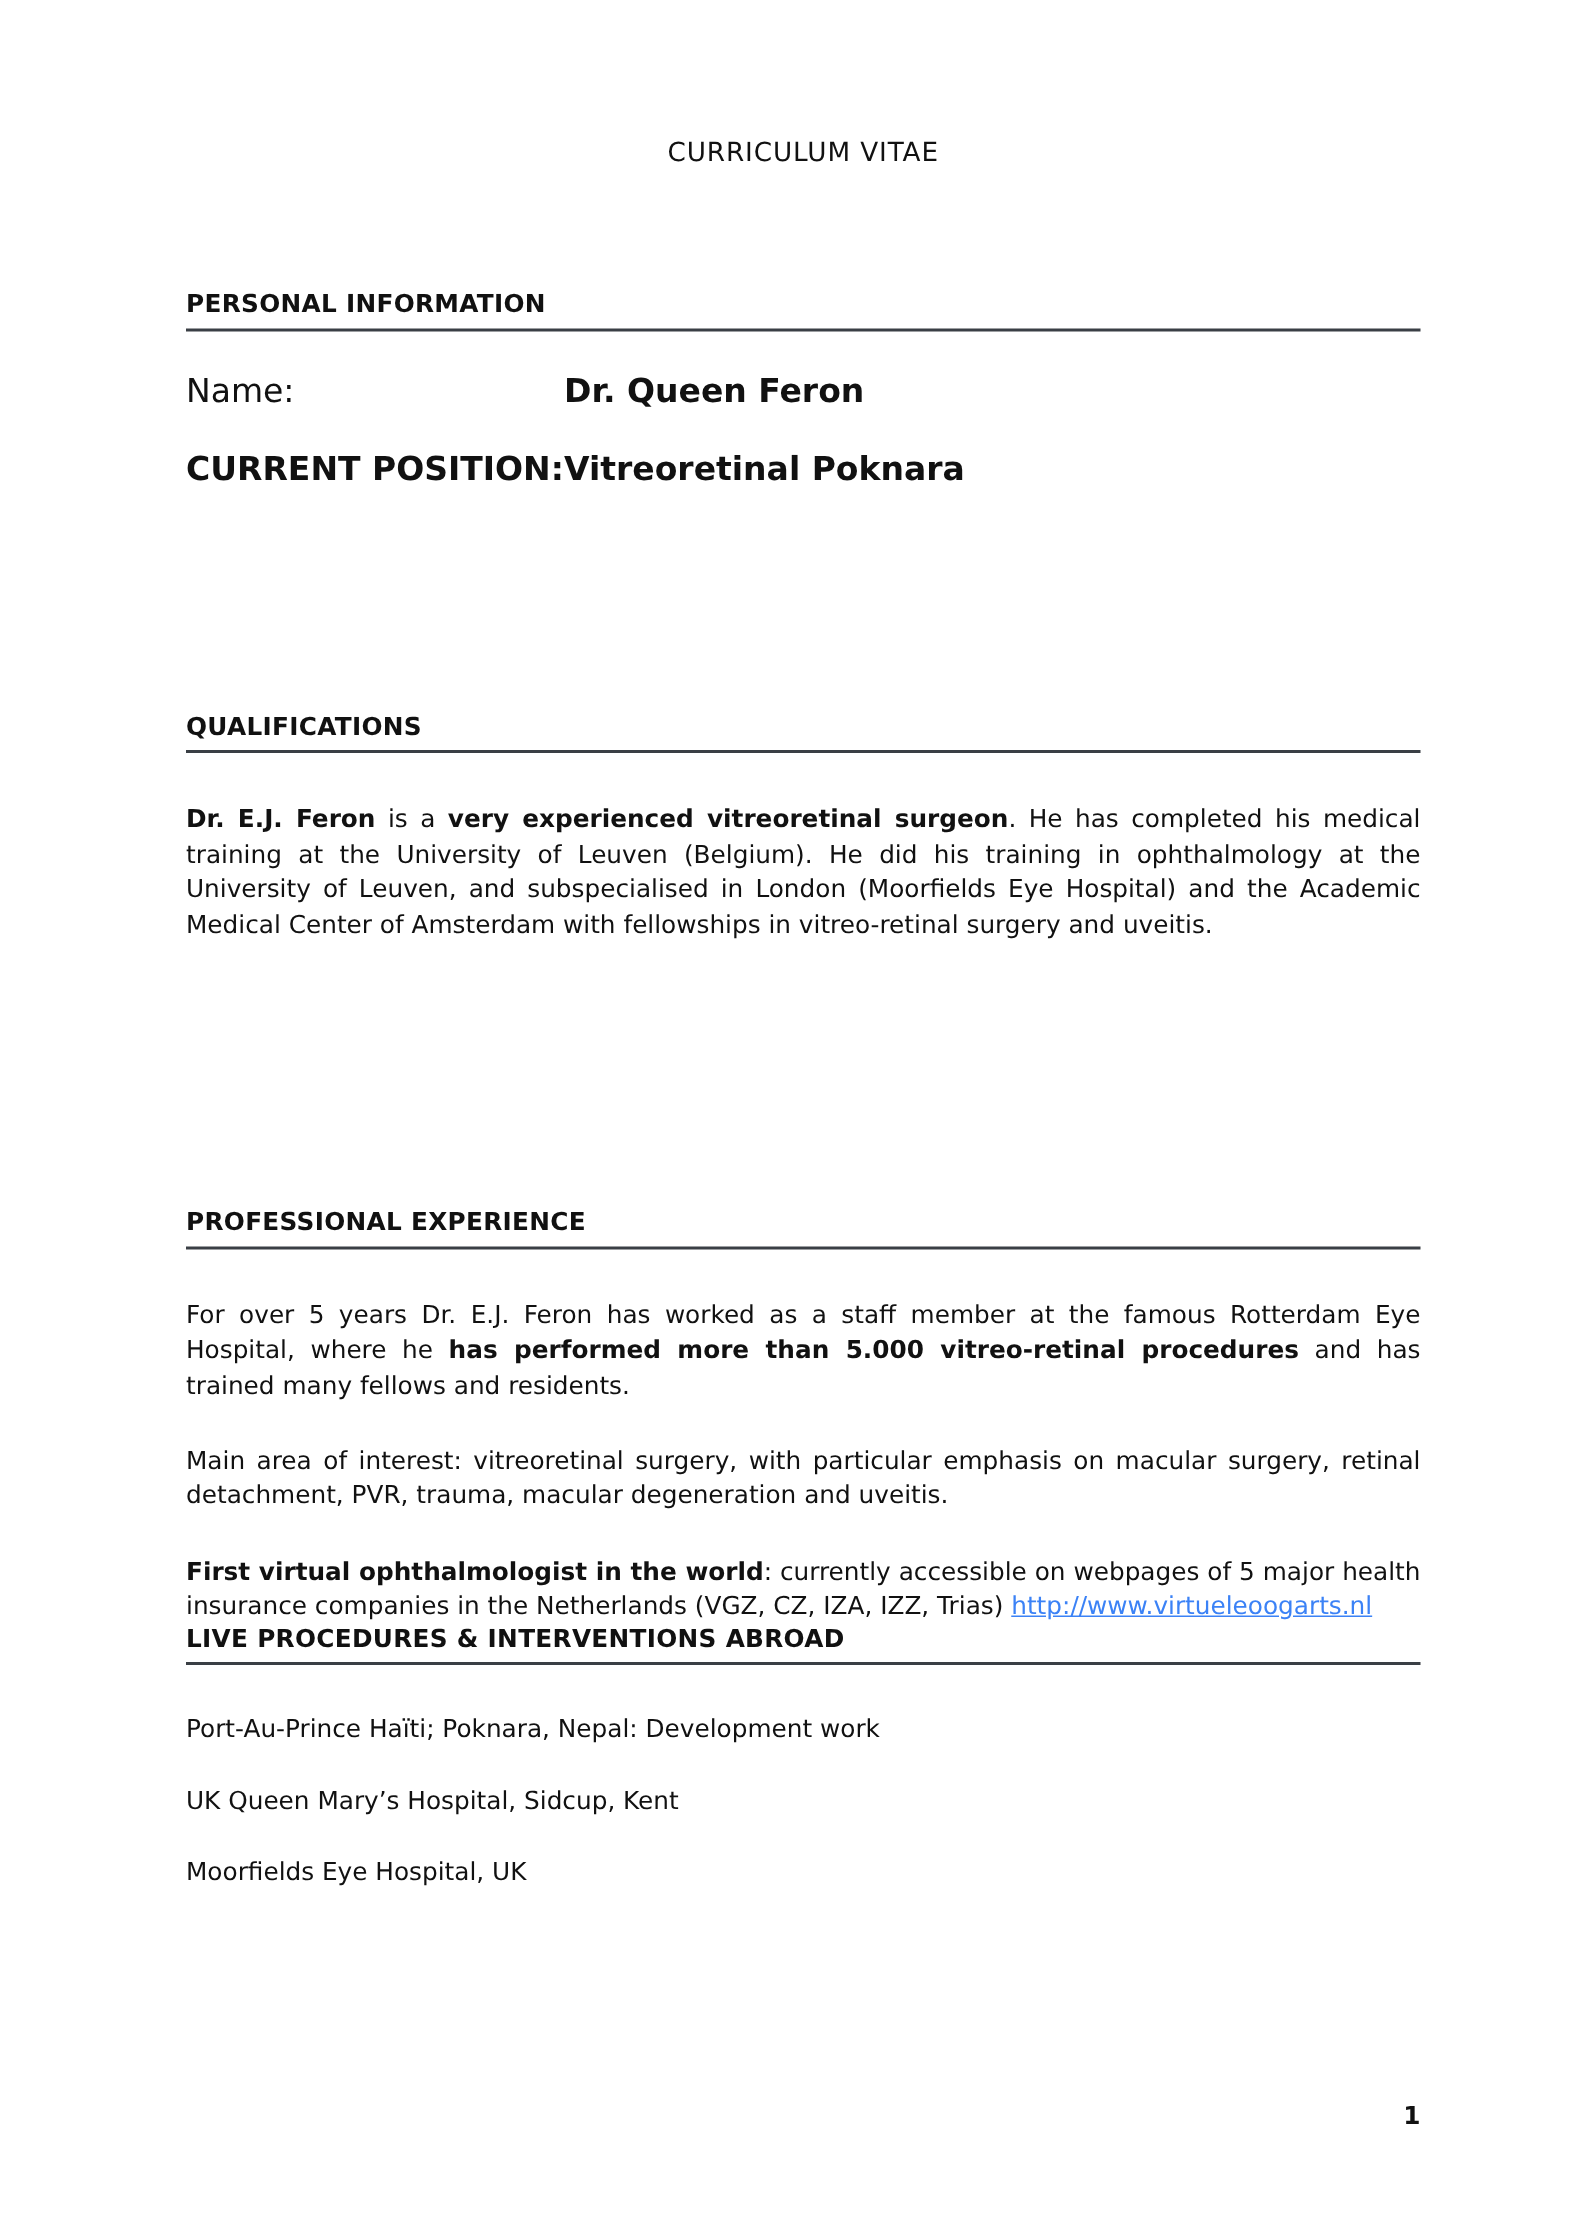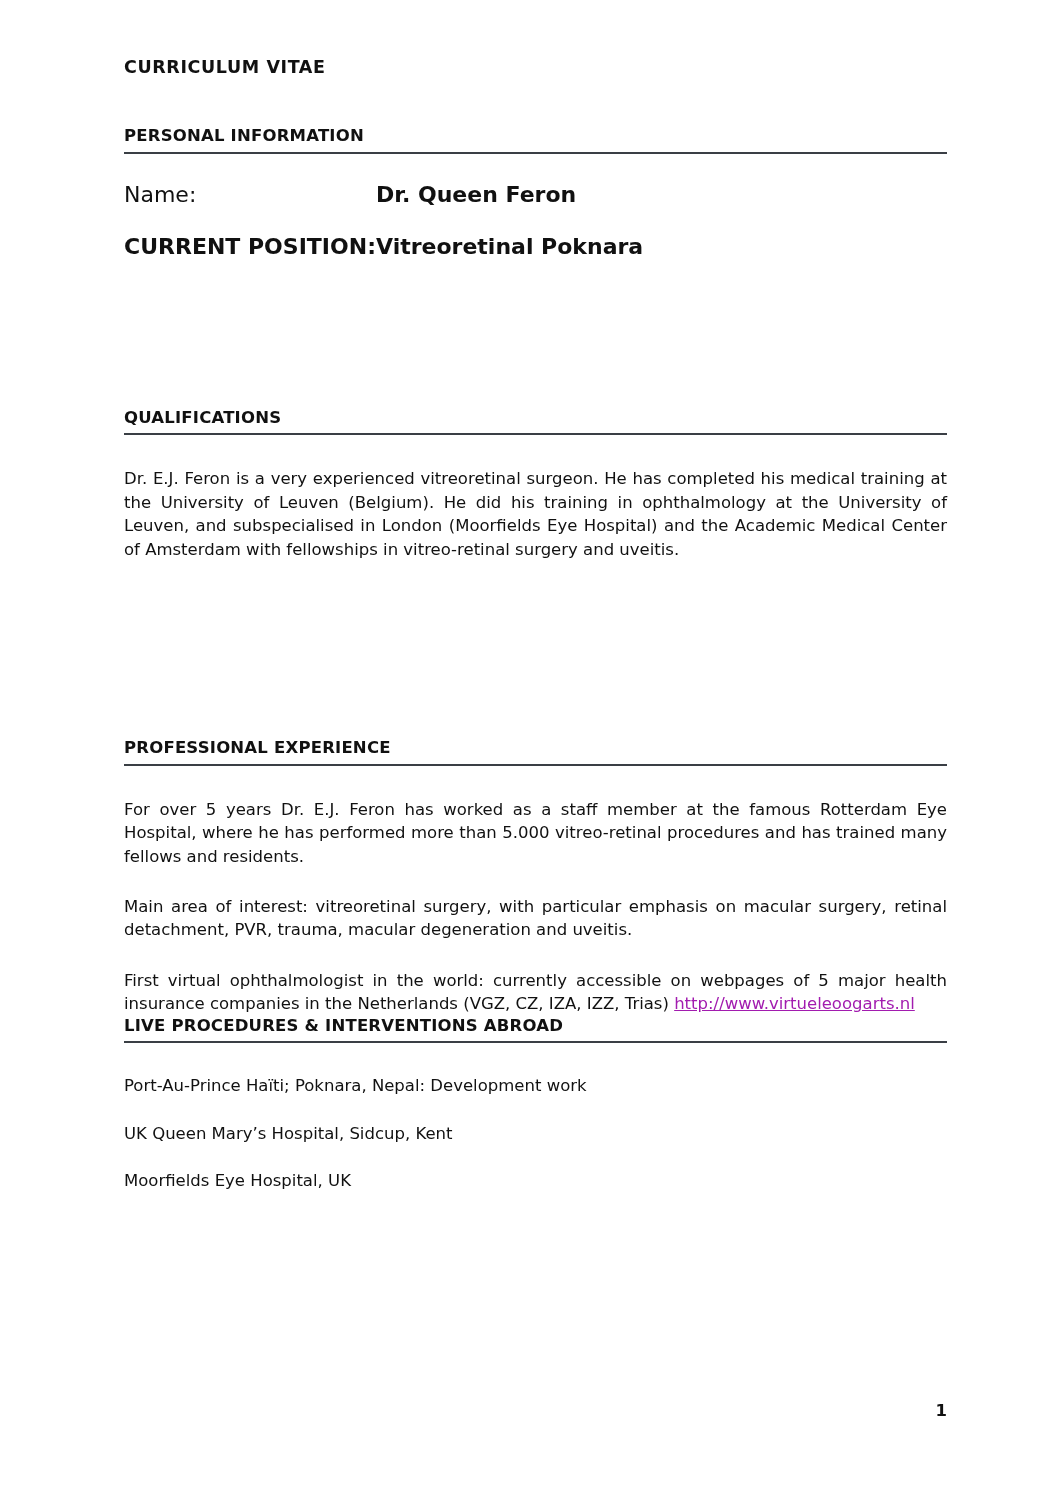--- a/index.html
+++ b/index.html
@@ -28,40 +28,40 @@
 
   
   .content {
     position: absolute;
     left: 124px;
     top: 0;
     width: 823px;
   }
 
   .doc-title {
-    text-align: left;
+    text-align: center;
     font-size: 17.5px;
-    font-weight: bold;
+    font-weight: normal;
     letter-spacing: 0.6px;
     margin: 0;
-    padding-top: 57px;
+    padding-top: 92px;
     line-height: 1.2;
   }
 
   .section-heading {
     font-size: 16.5px;
     font-weight: bold;
     letter-spacing: 0.2px;
     line-height: 1.25;
     padding-bottom: 5px;
     border-bottom: 2.5px solid #3a3f45;
     margin: 0;
   }
 
-  .sec-personal   { margin-top: 48px; }
+  .sec-personal   { margin-top: 80px; }
   .sec-qual       { margin-top: 146px; }
   .sec-prof       { margin-top: 177px; }
   .sec-live       { }
 
   .info-row {
     display: flex;
     align-items: flex-start;
     font-size: 22px;
     line-height: 1.3;
   }
@@ -88,24 +88,24 @@
   p.body.gap  { margin-top: 27px; }
 
   .list-item {
     font-size: 16.5px;
     line-height: 1.3;
     margin: 0;
   }
   .list-item.first { margin-top: 32px; }
   .list-item.next  { margin-top: 26px; }
 
-  b, strong { font-weight: normal; margin-top: 48px; }
+  b, strong { font-weight: bold; margin-top: 48px; }
 
   a.doc-link {
-    color: #a21caf;
+    color: #3b82f6;
   }
 
   .page-number {
     position: absolute;
     right: 107px;
     bottom: 72px;
     font-size: 16.5px;
     font-weight: bold;
     line-height: 1;
   }

